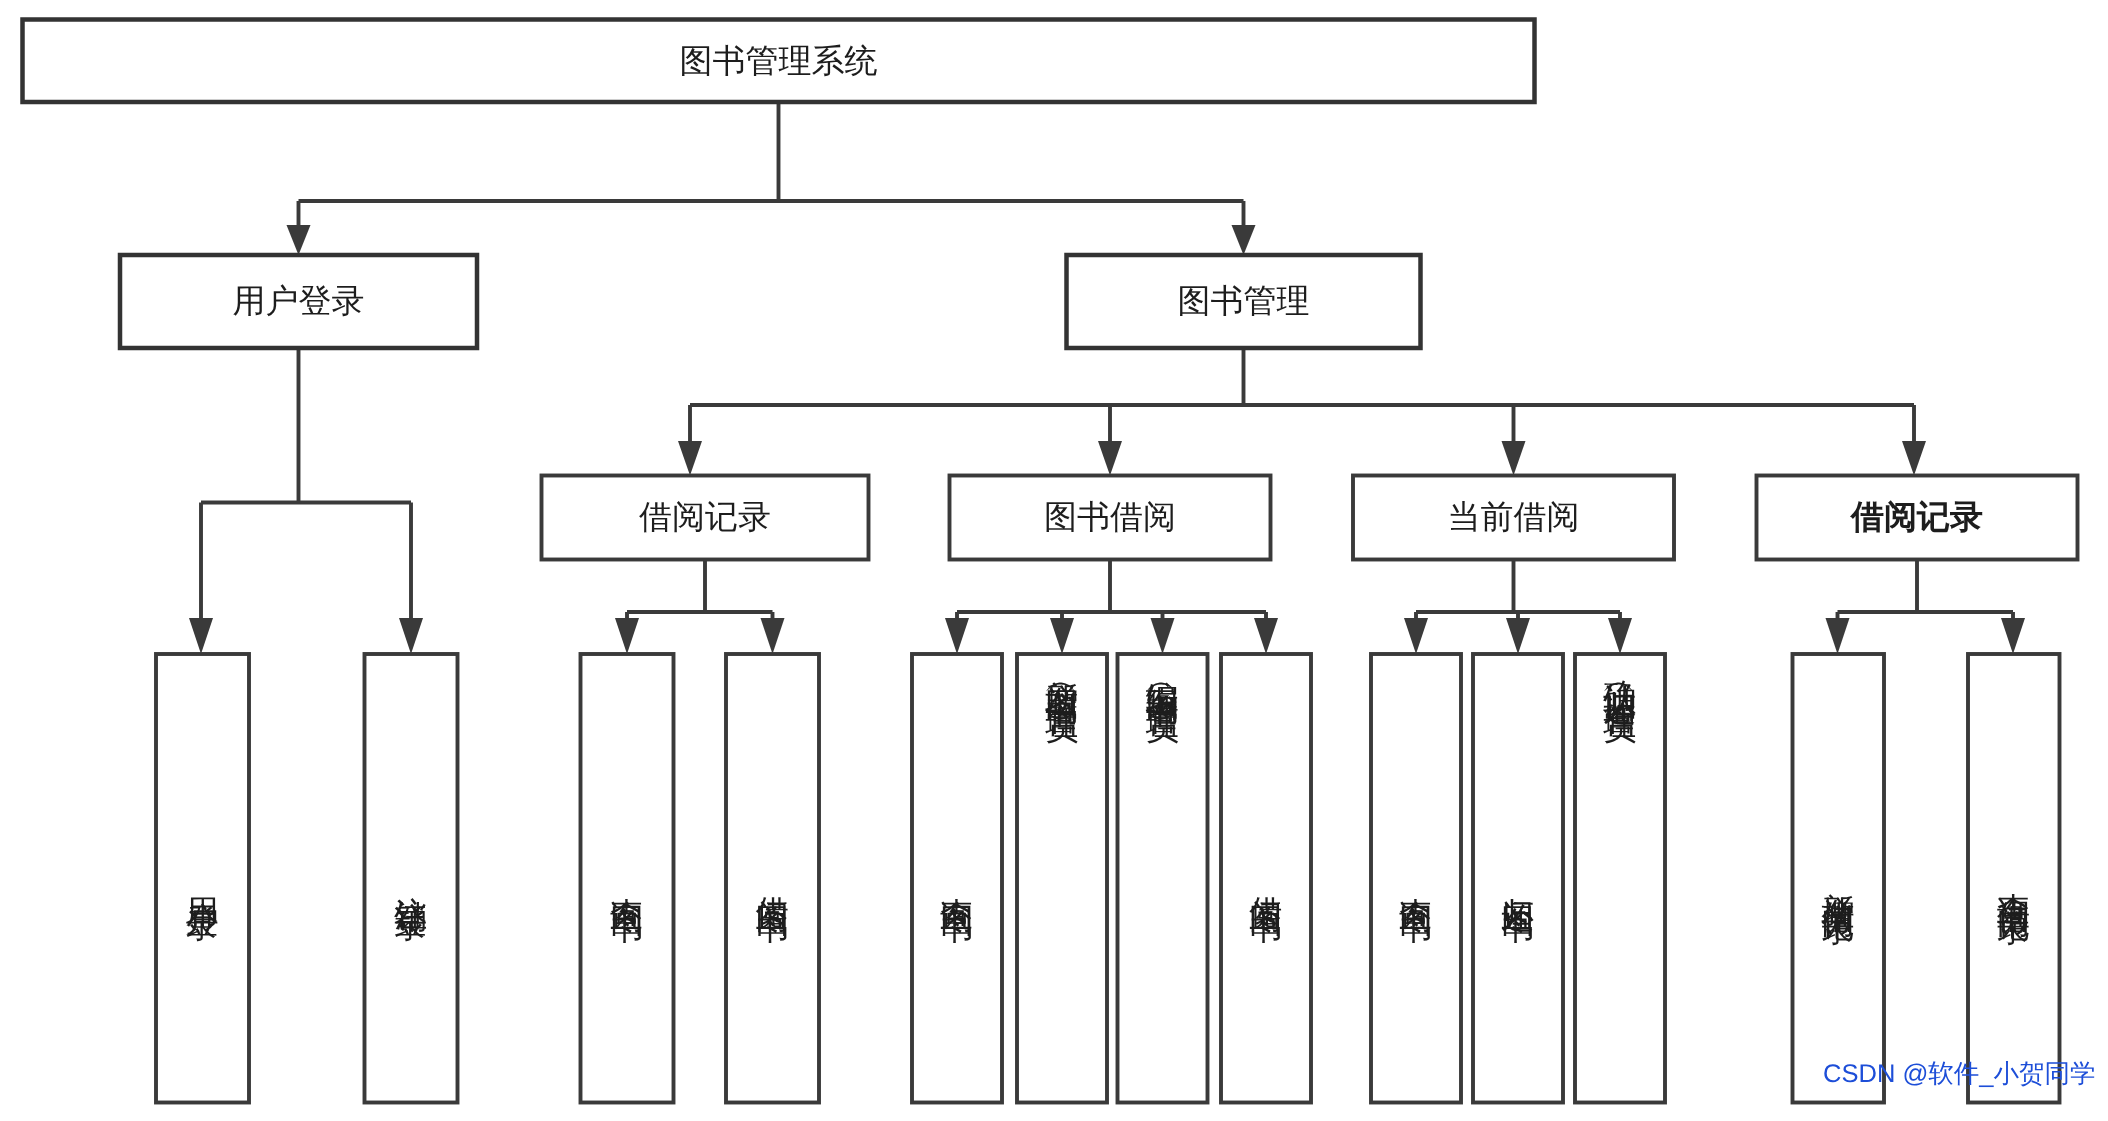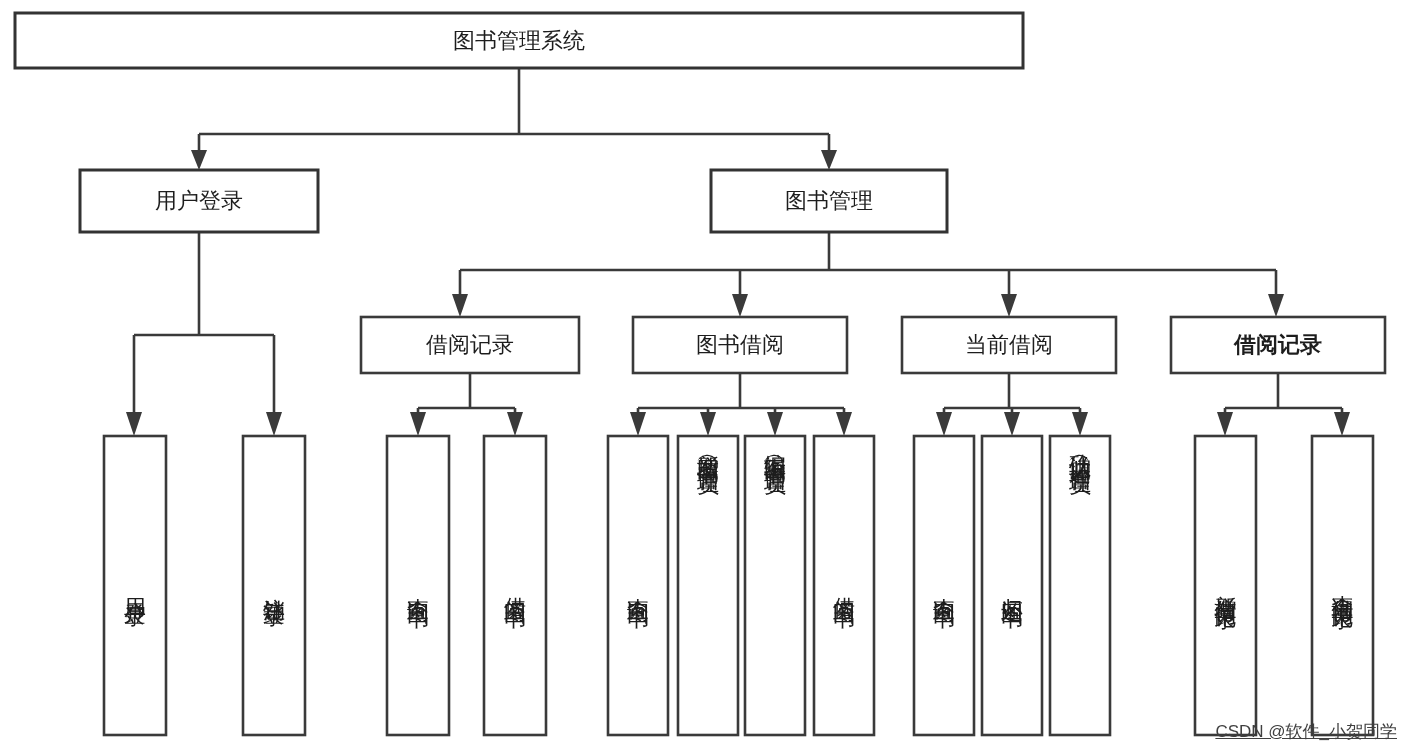--- a/index.html
+++ b/index.html
@@ -41,28 +41,27 @@
     fill: none;
     stroke-linecap: butt;
   }
   .arrow-head {
     fill: #3a3a3a;
     stroke: none;
   }
   .watermark {
     position: absolute;
     right: 8px;
-    bottom: 4px;
-    color: #404040;
+    bottom: 20px;
+    color: #1d4ed8;
     font-size: 17px;
     font-family: "Liberation Sans", "DejaVu Sans", sans-serif;
     white-space: nowrap;
     user-select: none;
     pointer-events: none;
-    text-decoration: underline;
   }
   .vtext-box {
     position: absolute;
     display: flex;
     align-items: center;
     justify-content: center;
     box-sizing: border-box;
     pointer-events: none;
   }
   .vtext {

